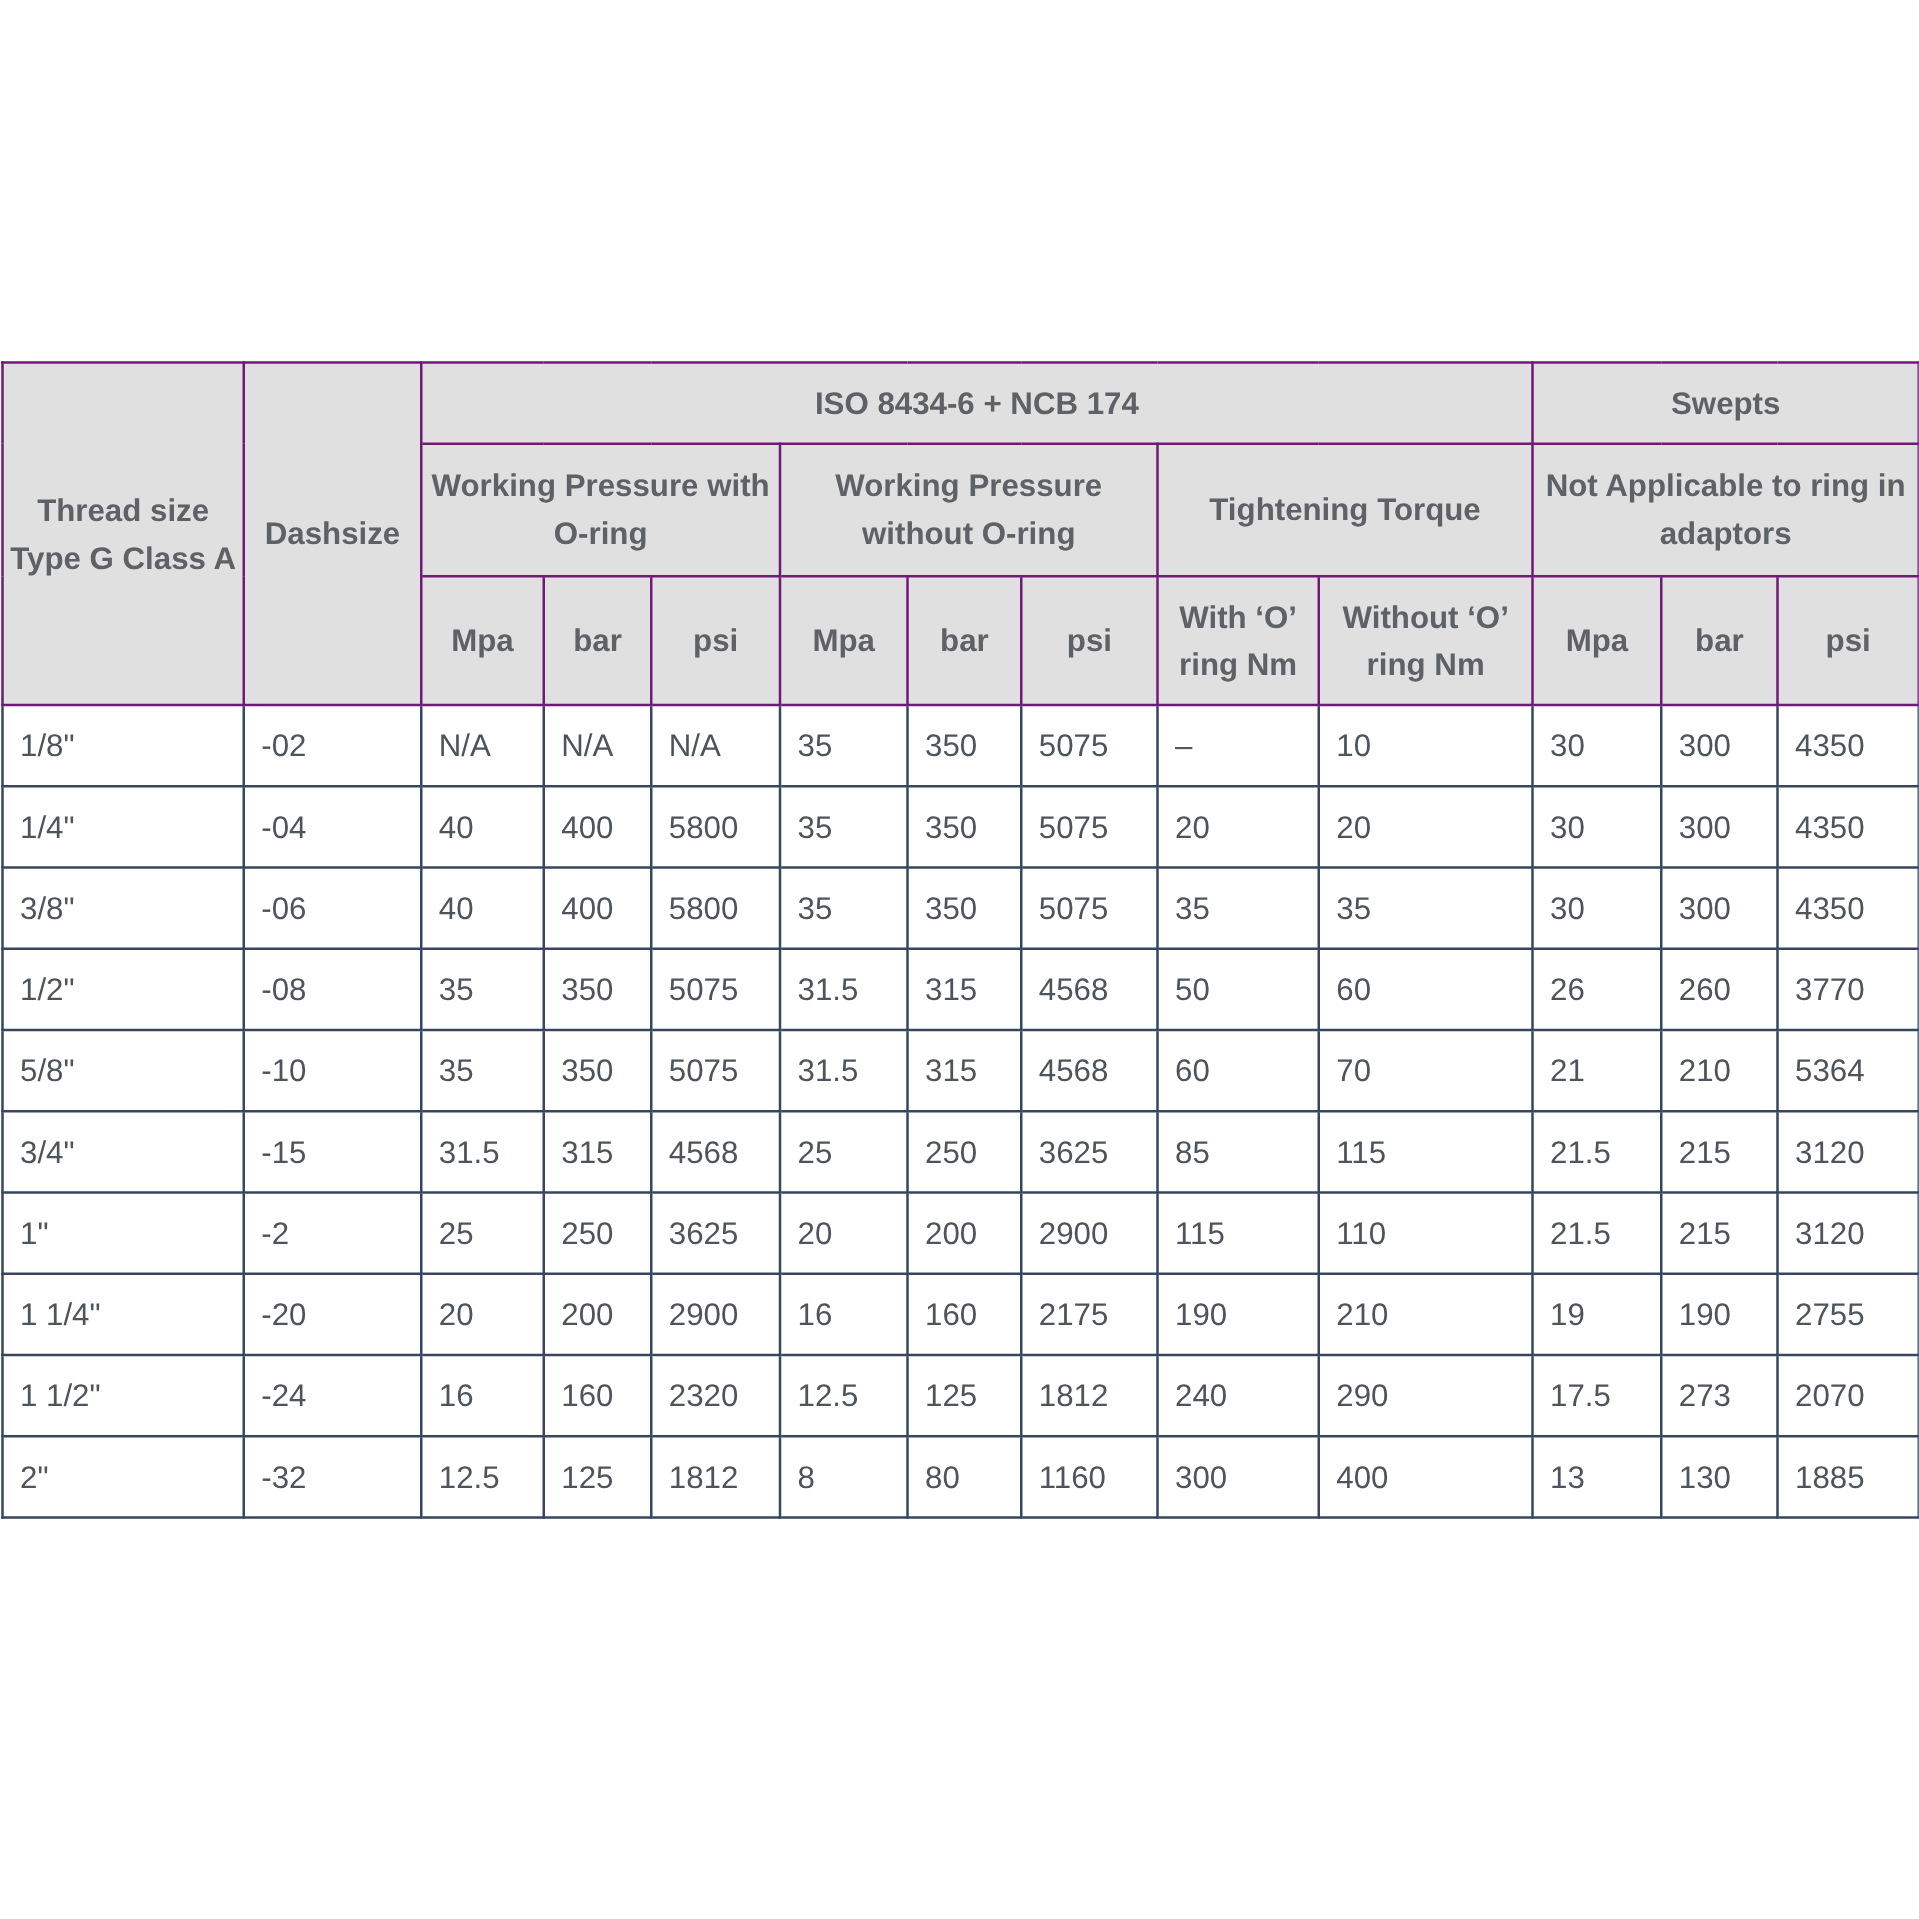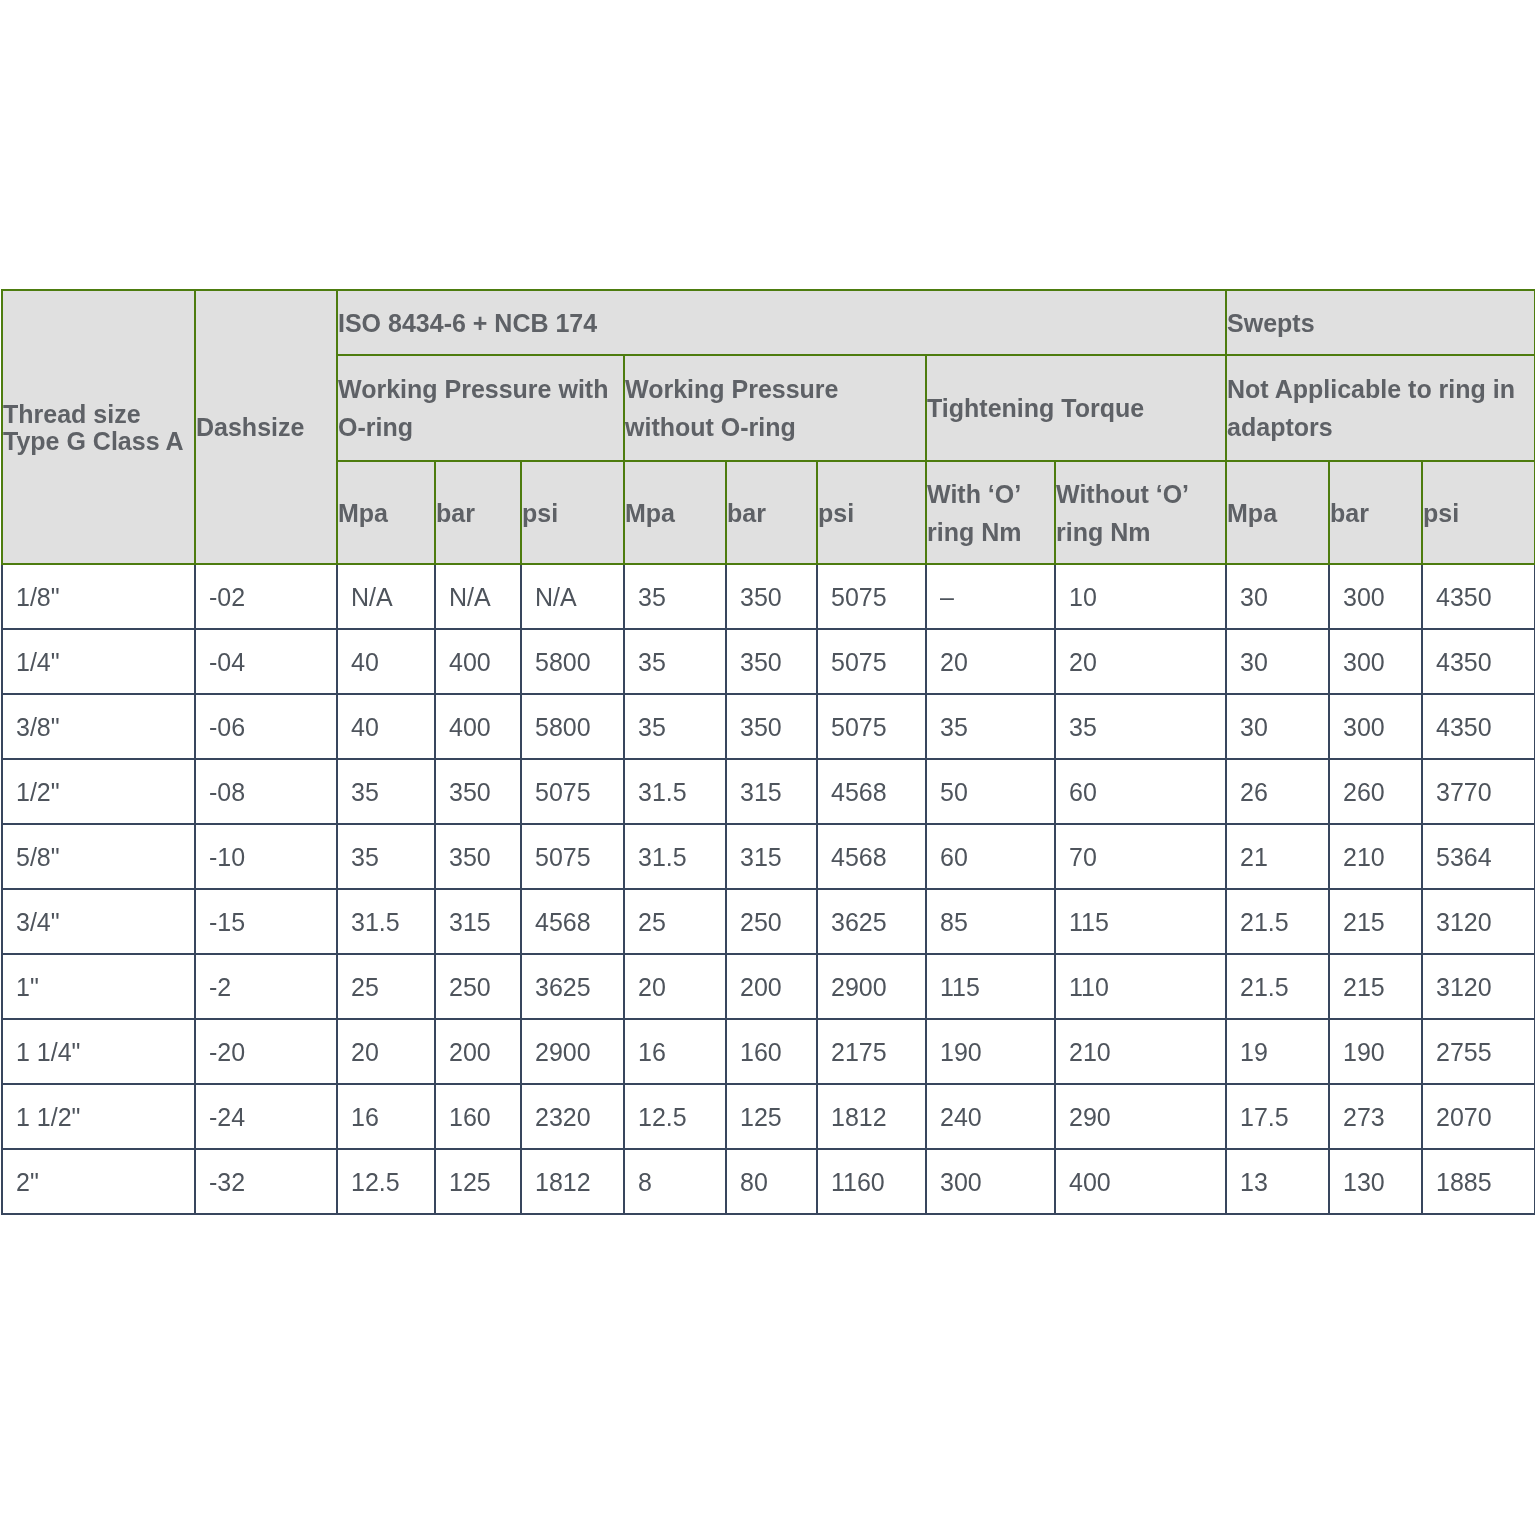--- a/index.html
+++ b/index.html
@@ -26,38 +26,38 @@
     table-layout: fixed;
   }
   th, td {
     padding: 0;
     font-size: 25px;
     line-height: 38px;
     color: #555a60;
   }
   th {
     background: #e0e0e0;
-    border: 2px solid #4d7c0f;
+    border: 2px solid #701a75;
     font-weight: bold;
-    text-align: left;
+    text-align: center;
     vertical-align: middle;
     color: #5e6166;
   }
   td {
     background: #ffffff;
     border: 2px solid #38465d;
     text-align: left;
     padding-left: 13px;
     height: 63px;
     color: #4e545c;
   }
   tr.h1 th { height: 63px; }
   tr.h2 th { height: 104px; }
   tr.h3 th { height: 101px; }
-  th.thread { vertical-align: middle; line-height: 27px; padding-top: 2px; }
+  th.thread { vertical-align: middle; line-height: 38px; padding-top: 2px; }
 </style>
 </head>
 <body>
 
 <div class="table-wrap">
 <table>
   <colgroup>
     <col style="width:193px">
     <col style="width:142px">
     <col style="width:98px">

